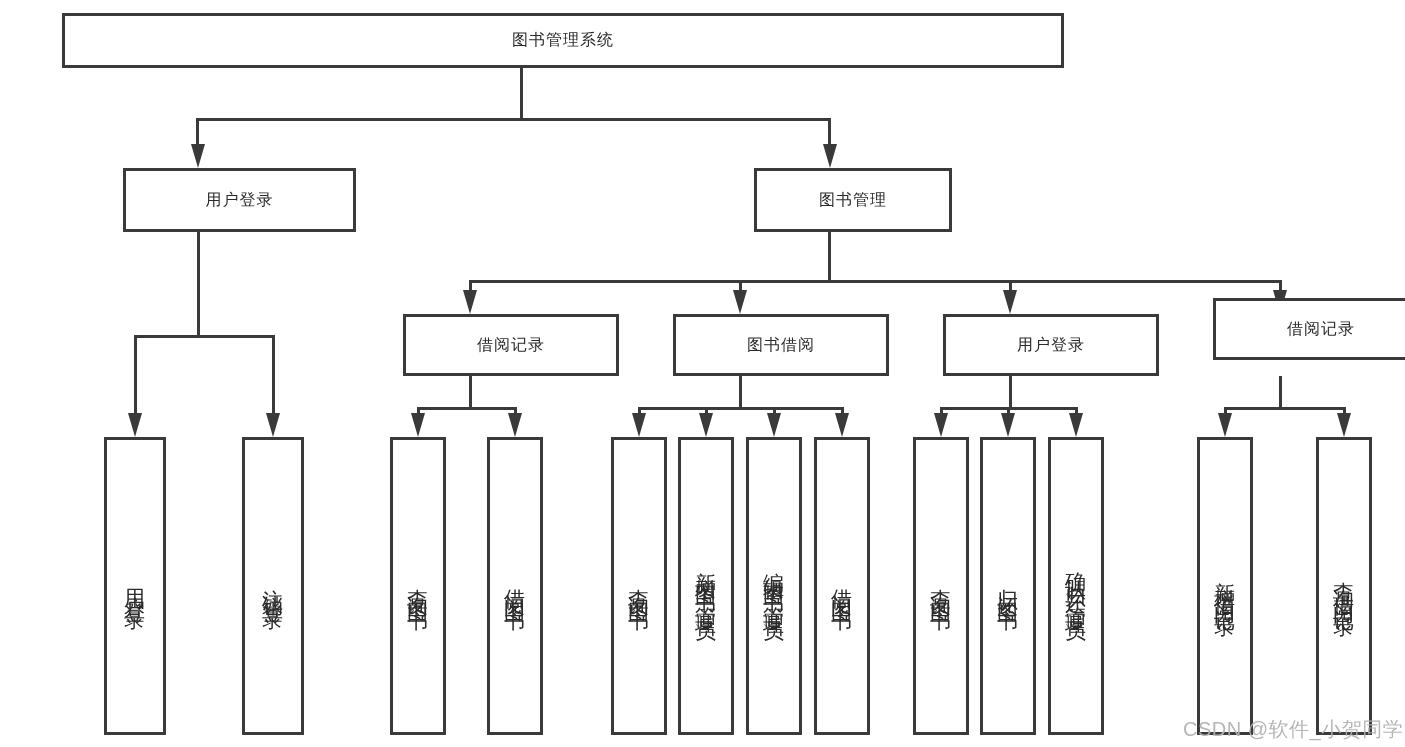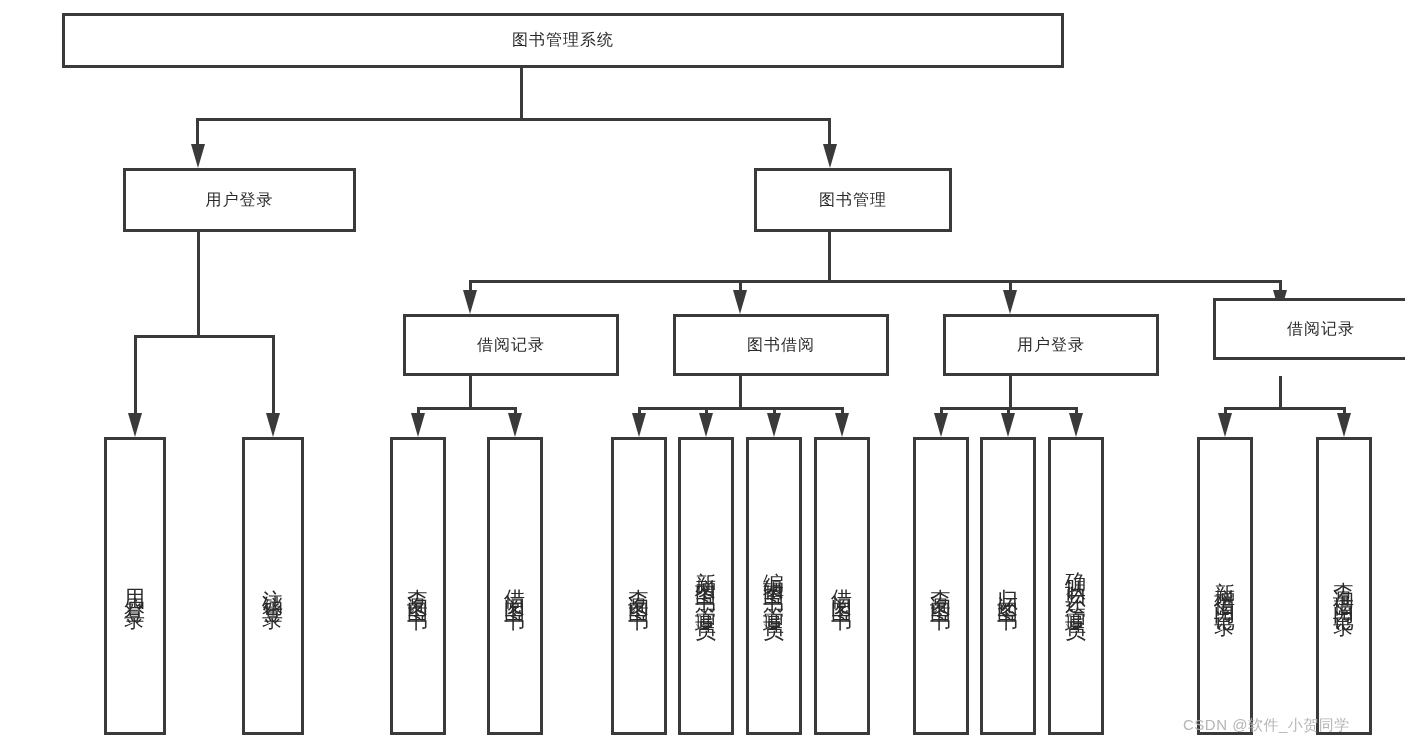--- a/index.html
+++ b/index.html
@@ -21,21 +21,21 @@
   .vline,.hline{position:absolute;background:var(--line);}
   .vline{width:3px;}
   .hline{height:3px;}
   .arrow{
     position:absolute;width:0;height:0;
     border-left:7px solid transparent;border-right:7px solid transparent;
     border-top:24px solid var(--line);
   }
   .watermark{
     position:absolute;left:1183px;top:716px;z-index:5;
-    font-size:15px;color:rgba(178,178,178,0.95);letter-spacing:0.5px;white-space:nowrap;
+    font-size:20px;color:rgba(178,178,178,0.95);letter-spacing:0.5px;white-space:nowrap;
   }
 </style>
 </head>
 <body>
 
 <div id="stage">
 
   <div class="box hbox" style="left:21px;top:13px;width:1002px;height:55px;">
     <span>图书管理系统</span>
   </div>

